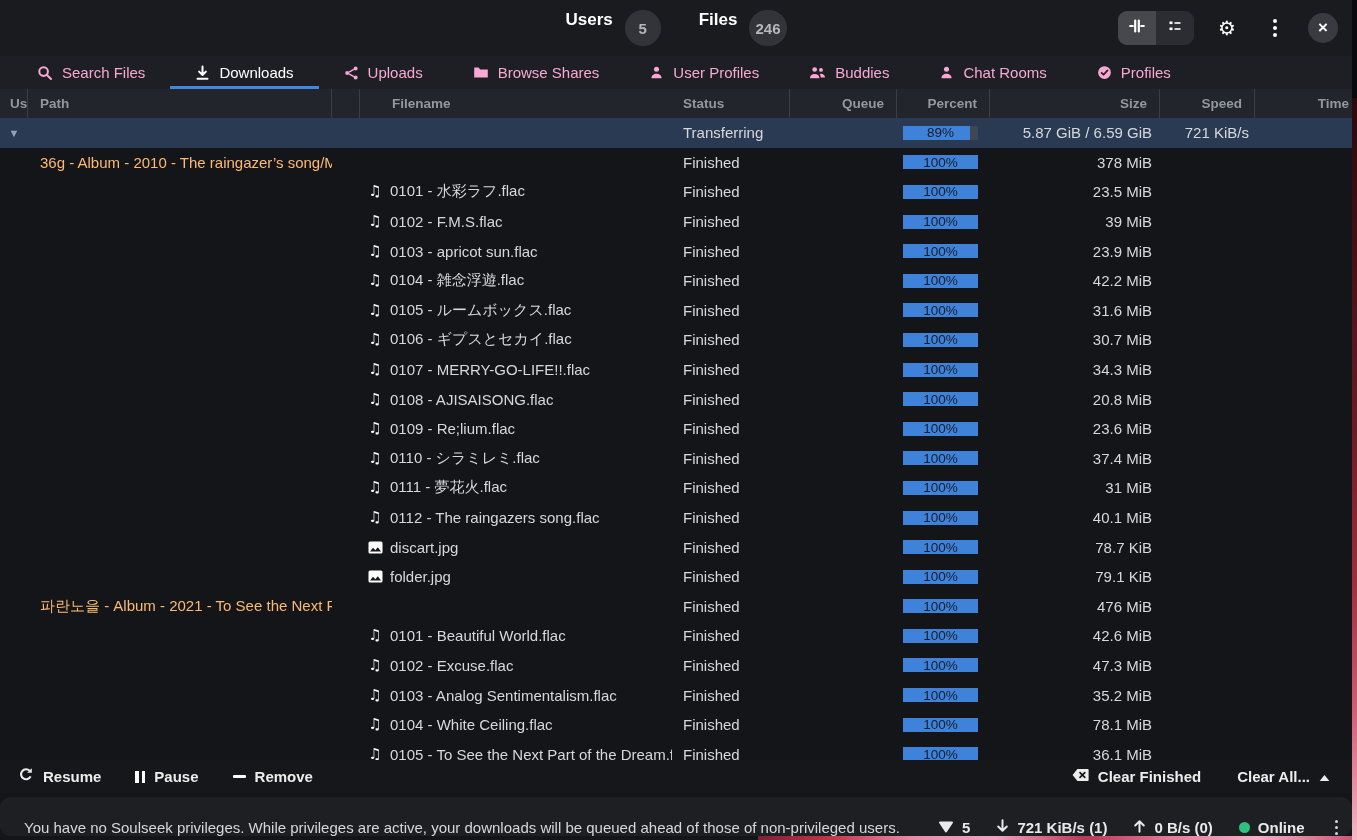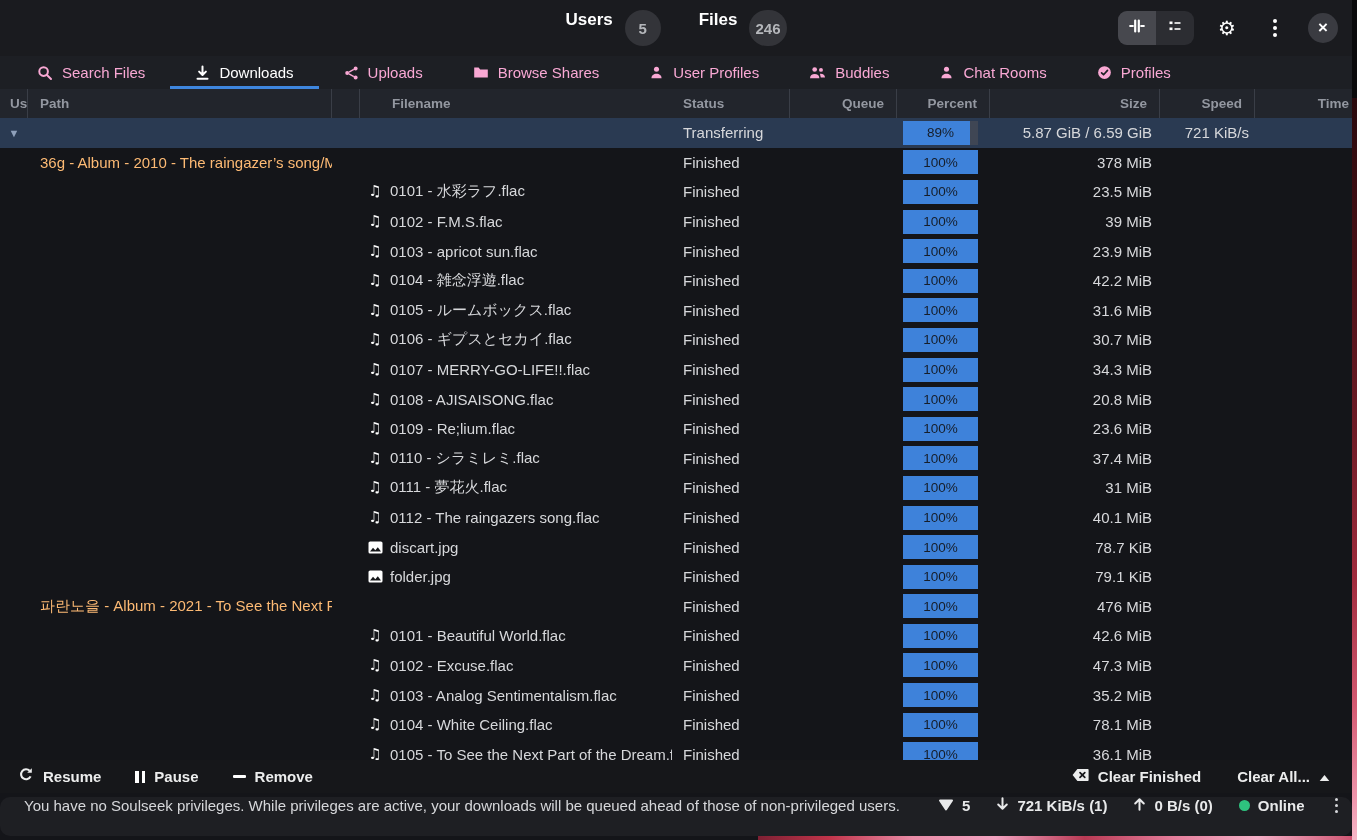--- a/index.html
+++ b/index.html
@@ -45,38 +45,38 @@
   .rows{position:relative;}
   .row{height:29.6px;align-items:center;color:#d7d8db;font-size:15px;}
   .row.selected{background:#2a3a52;}
   .cell{overflow:hidden;white-space:nowrap;display:flex;align-items:center;height:100%;box-sizing:border-box;}
   .c-user{justify-content:center;color:#8fa0ba;font-size:11px;}
   .c-path{padding-left:12px;color:#fdba74;}
   .c-icon{justify-content:center;color:#ffffff;}
   .c-icon .note{font-family:"DejaVu Sans",sans-serif;font-size:15px;line-height:1;}
   .c-status{padding-left:11px;}
   .c-percent{padding:0;}
-  .pbar{position:relative;height:24px;margin:0 12px 0 6px;flex:1;background:#3f4654;overflow:hidden;}
+  .pbar{position:relative;height:14px;margin:0 12px 0 6px;flex:1;background:#3f4654;overflow:hidden;}
   .pbar .fill{position:absolute;left:0;top:0;bottom:0;background:#3e82da;}
   .pbar .ptext{position:absolute;inset:0;display:flex;align-items:center;justify-content:center;color:#161e2a;font-size:13.5px;}
   .c-size,.c-speed{justify-content:flex-end;padding-right:8px;}
   .c-speed{padding-right:6px;}
 
   
   .toolbar{height:33px;background:#16171a;display:flex;align-items:center;flex:0 0 auto;color:#eceded;font-size:15px;font-weight:700;}
   .tool-left{display:flex;align-items:center;gap:34px;padding-left:18px;}
   .tool-right{margin-left:auto;display:flex;align-items:center;gap:36px;padding-right:22px;}
   .tool-btn{display:flex;align-items:center;gap:9px;white-space:nowrap;}
   .minus{width:13px;height:2.5px;background:#fff;border-radius:1px;display:block;}
   .pausebars{display:flex;gap:3px;}
   .pausebars i{width:3.5px;height:12px;background:#fff;display:block;}
 
   
   .statuswrap{height:47px;flex:0 0 auto;position:relative;background:transparent;}
-  .statusbar{position:absolute;left:0;top:4px;width:1352px;height:39px;background:#1e1f23;border-radius:10px;display:flex;align-items:flex-start;}
+  .statusbar{position:absolute;left:0;top:4px;width:1352px;height:39px;background:#1e1f23;border-radius:10px;display:flex;align-items:flex-end;}
   .status-msg{padding-left:24px;color:#d6d7da;font-size:15px;white-space:nowrap;overflow:hidden;}
   .status-right{margin-left:auto;display:flex;align-items:center;gap:26px;padding-right:14px;color:#e8e9ea;font-size:15px;font-weight:700;white-space:nowrap;}
   .s-item{display:flex;align-items:center;gap:8px;}
   .dot-online{width:11px;height:11px;border-radius:50%;background:#2ec27e;display:inline-block;}
   .s-kebab{display:flex;flex-direction:column;gap:2.5px;padding-left:4px;}
   .s-kebab i{width:3.5px;height:3.5px;border-radius:50%;background:#d6d7da;display:block;}
 
   
   .edge-right{position:absolute;right:0;top:98px;bottom:0;width:5px;
     background:linear-gradient(180deg,#2a090d 0%,#471016 22%,#6e1b26 45%,#a02c3e 65%,#d35a72 82%,#f09ab0 95%,#f6b9c9 100%);}

